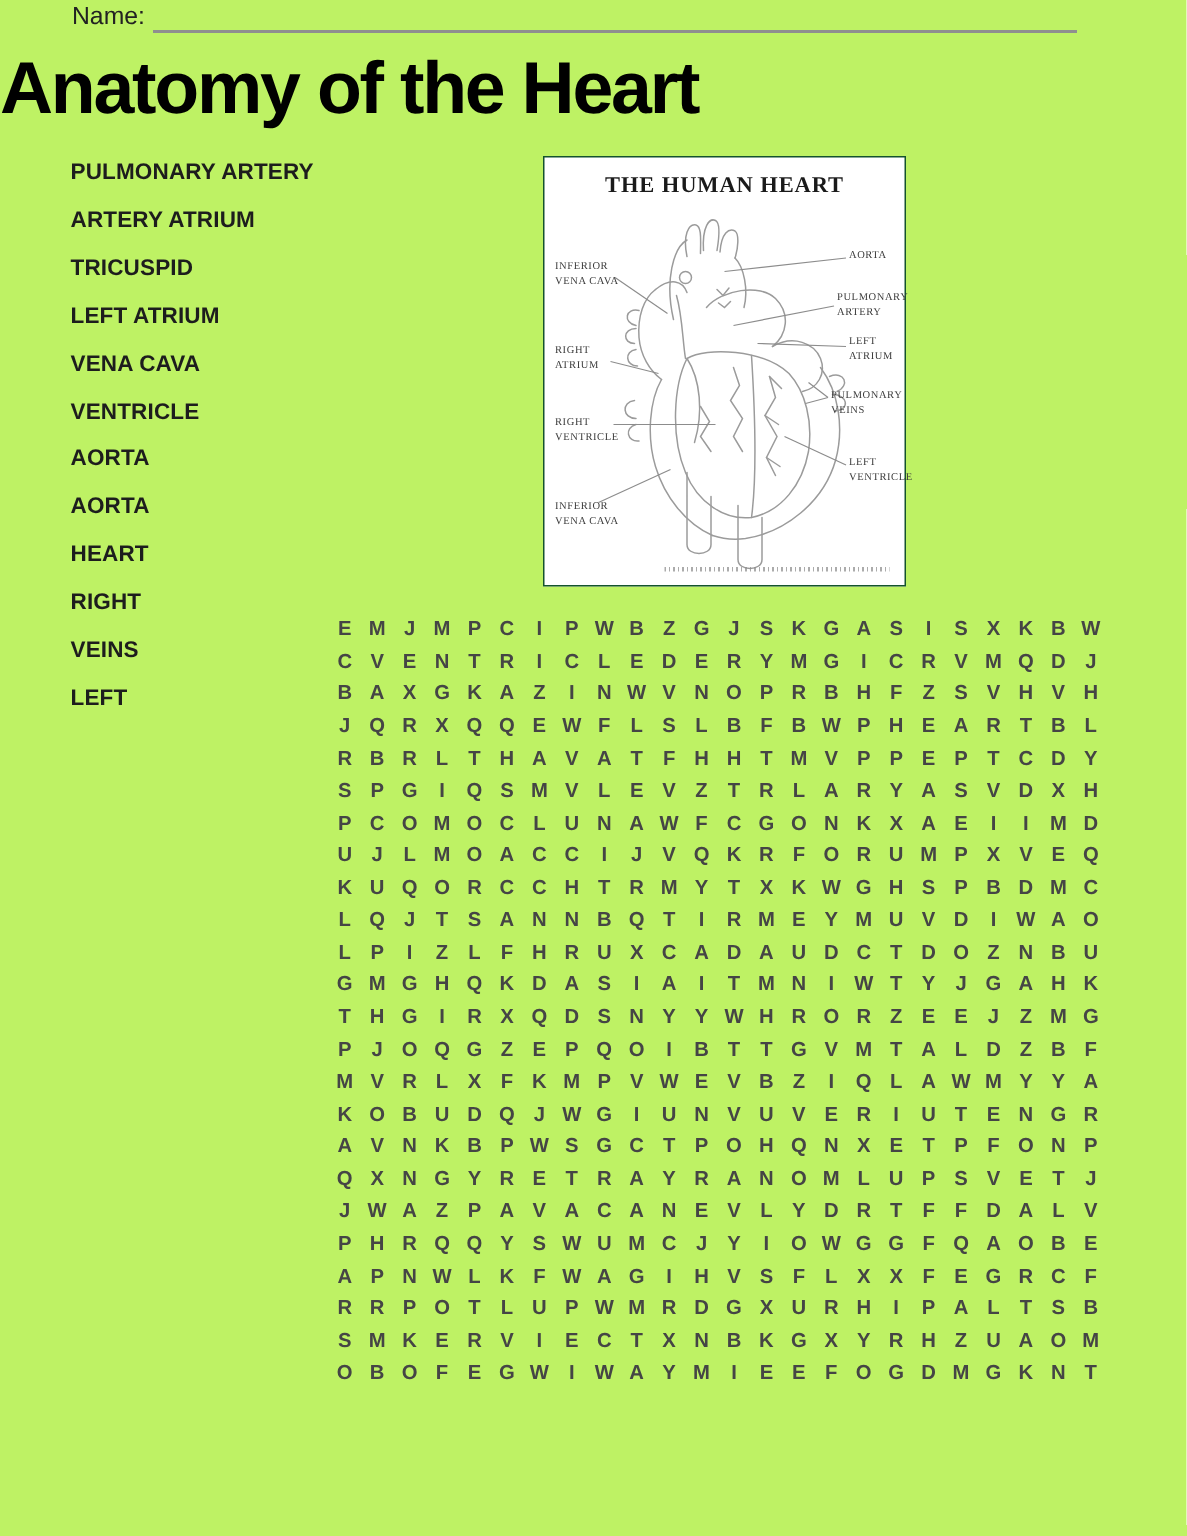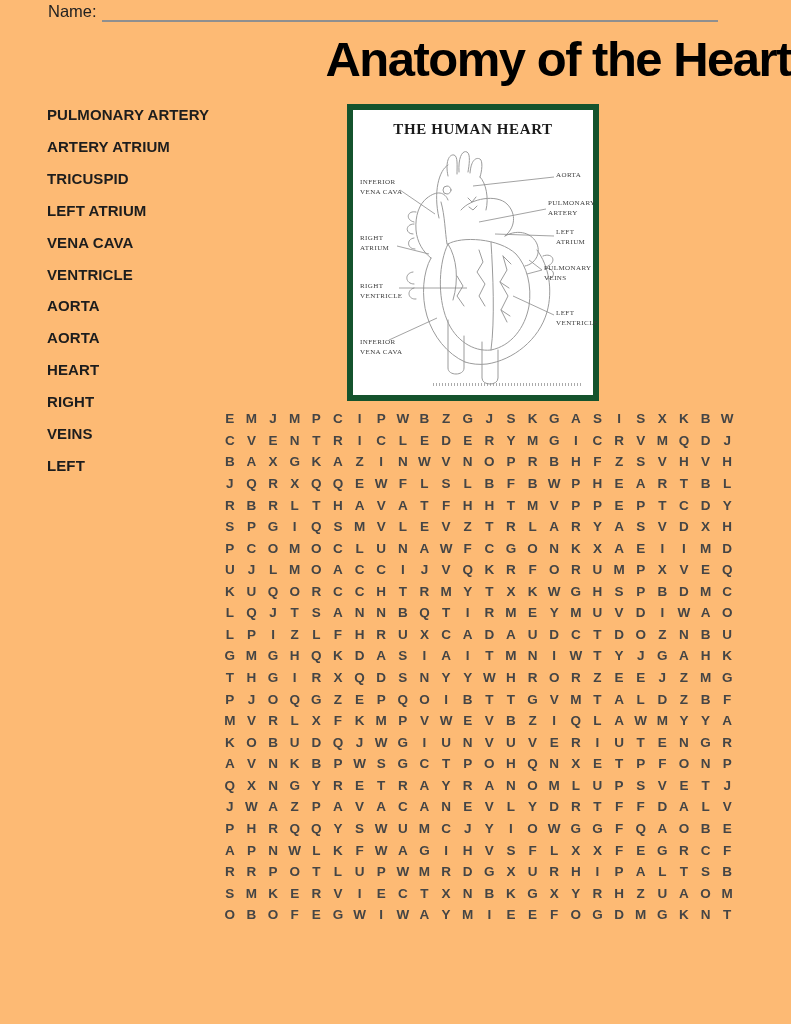--- a/index.html
+++ b/index.html
@@ -1,33 +1,33 @@
 <!DOCTYPE html>
 <html><head>
 <meta charset="utf-8">
 <style>
   html,body{margin:0;padding:0;background:#fff;}
-  #page{position:relative;width:791px;height:1024px;background:#fdba74;overflow:hidden;
+  #page{position:relative;width:791px;height:1024px;background:#bef264;overflow:hidden;
         font-family:"Liberation Sans",sans-serif;}
 
   
   .name-label{position:absolute;left:48px;top:2px;font-size:16.5px;color:#222;}
   .name-line{position:absolute;left:102px;top:4px;width:616px;height:16px;
              border-bottom:2px solid #8f8f8f;}
-  .title{position:absolute;left:0;top:31px;width:791px;text-align:right;
+  .title{position:absolute;left:0;top:31px;width:791px;text-align:left;
          font-size:49px;font-weight:bold;letter-spacing:-1.5px;color:#000;}
 
   
   .words{position:absolute;left:47px;top:99px;text-align:center;}
   .word{height:31.85px;display:flex;align-items:center;font-size:15px;
         font-weight:bold;color:#1d1d1d;letter-spacing:0.1px;white-space:nowrap;}
 
   
-  .diagram{position:absolute;left:347px;top:104px;width:240px;height:285px;
-           border:6px solid #14532d;background:#fff;}
+  .diagram{position:absolute;left:362px;top:104px;width:240px;height:285px;
+           border:1px solid #14532d;background:#fff;}
   .diagram-title{position:absolute;top:11px;left:0;width:100%;text-align:center;
            font-family:"Liberation Serif",serif;font-weight:bold;font-size:15px;
            letter-spacing:0.6px;color:#1a1a1a;}
   .diagram svg{position:absolute;left:0;top:0;}
   .dlabel{position:absolute;font-family:"Liberation Serif",serif;font-size:7px;
           letter-spacing:0.4px;color:#3d3d3d;line-height:10px;white-space:nowrap;}
   .credit{position:absolute;right:10px;bottom:9px;width:150px;height:3px;opacity:.75;
           background:repeating-linear-gradient(90deg,#8f8f8f 0 1px,transparent 1px 3px);}
 
   

